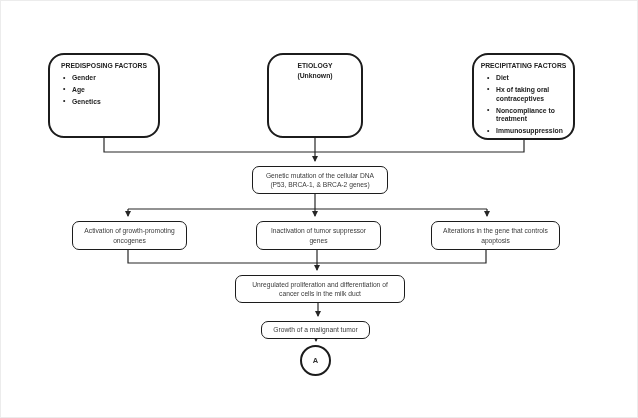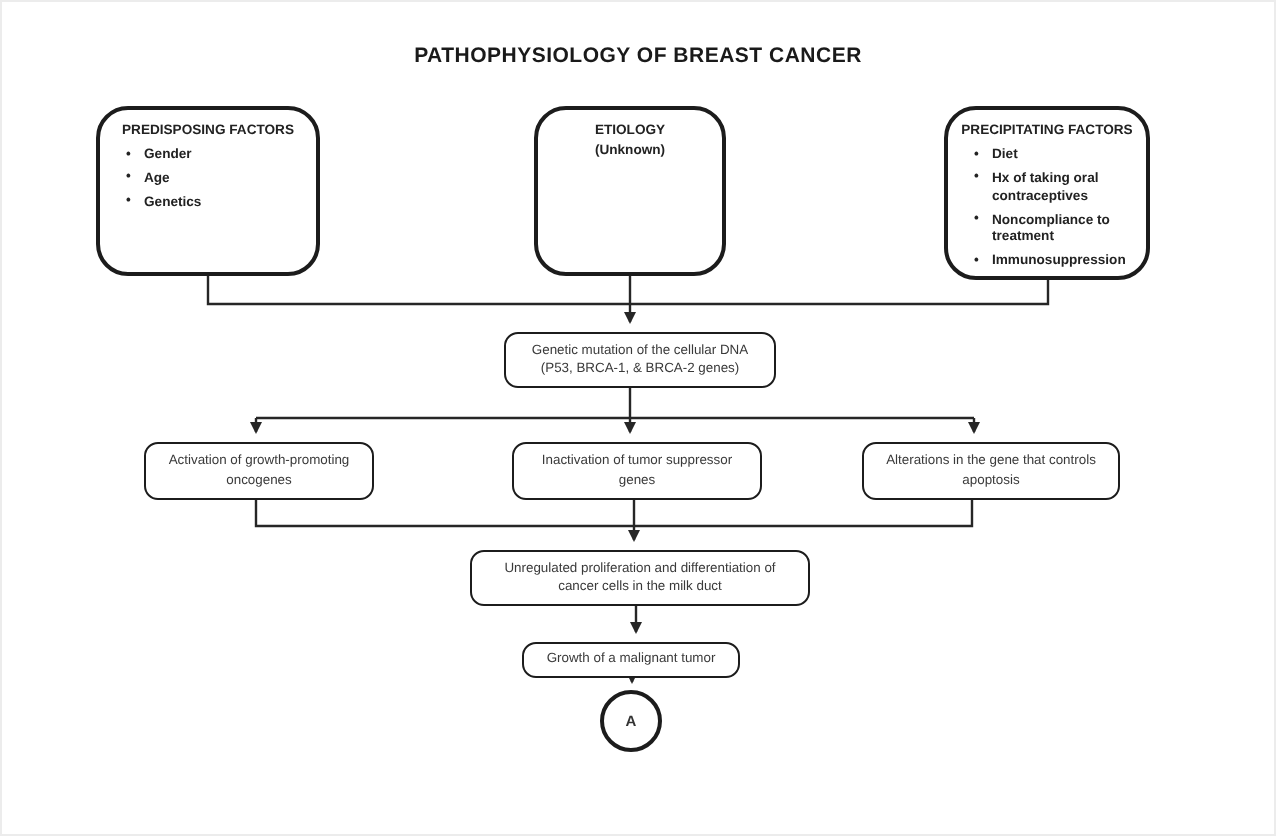--- a/index.html
+++ b/index.html
@@ -78,21 +78,20 @@
       <path d="M315 194 V216" marker-end="url(#arrow)"></path>
       <path d="M128 209 V216" marker-end="url(#arrow)"></path>
       <path d="M487 209 V216" marker-end="url(#arrow)"></path>
       <path d="M128 250 V263 H486 V250"></path>
       <path d="M317 250 V270" marker-end="url(#arrow)"></path>
       <path d="M318 303 V316" marker-end="url(#arrow)"></path>
       <path d="M316 339 V341" marker-end="url(#arrow)"></path>
     </g>
   </svg>
 
-  <div class="diagram-title">PATHOPHYSIOLOGY OF BREAST CANCER</div>
 
   <div class="roundbox" id="box-predisposing">
     <div class="tb-head">PREDISPOSING FACTORS</div>
     <ul class="tb-list">
       <li>Gender</li>
       <li>Age</li>
       <li>Genetics</li>
     </ul>
   </div>
 

